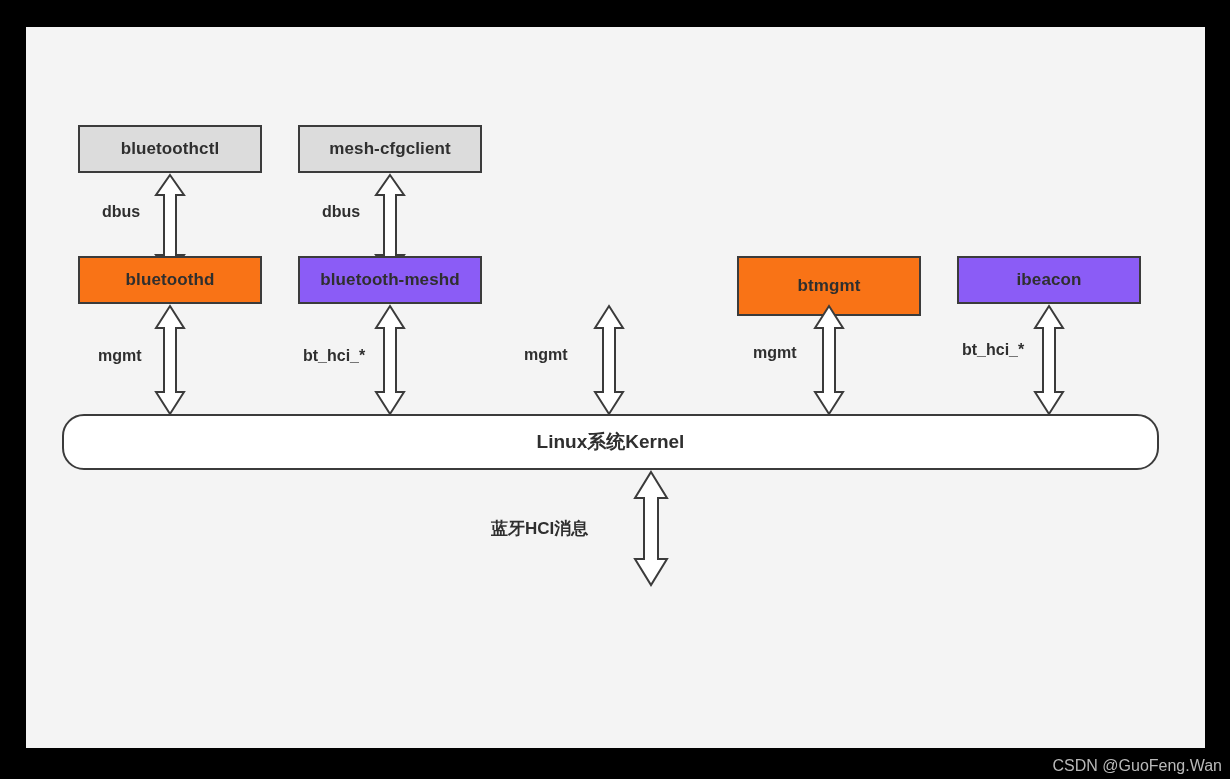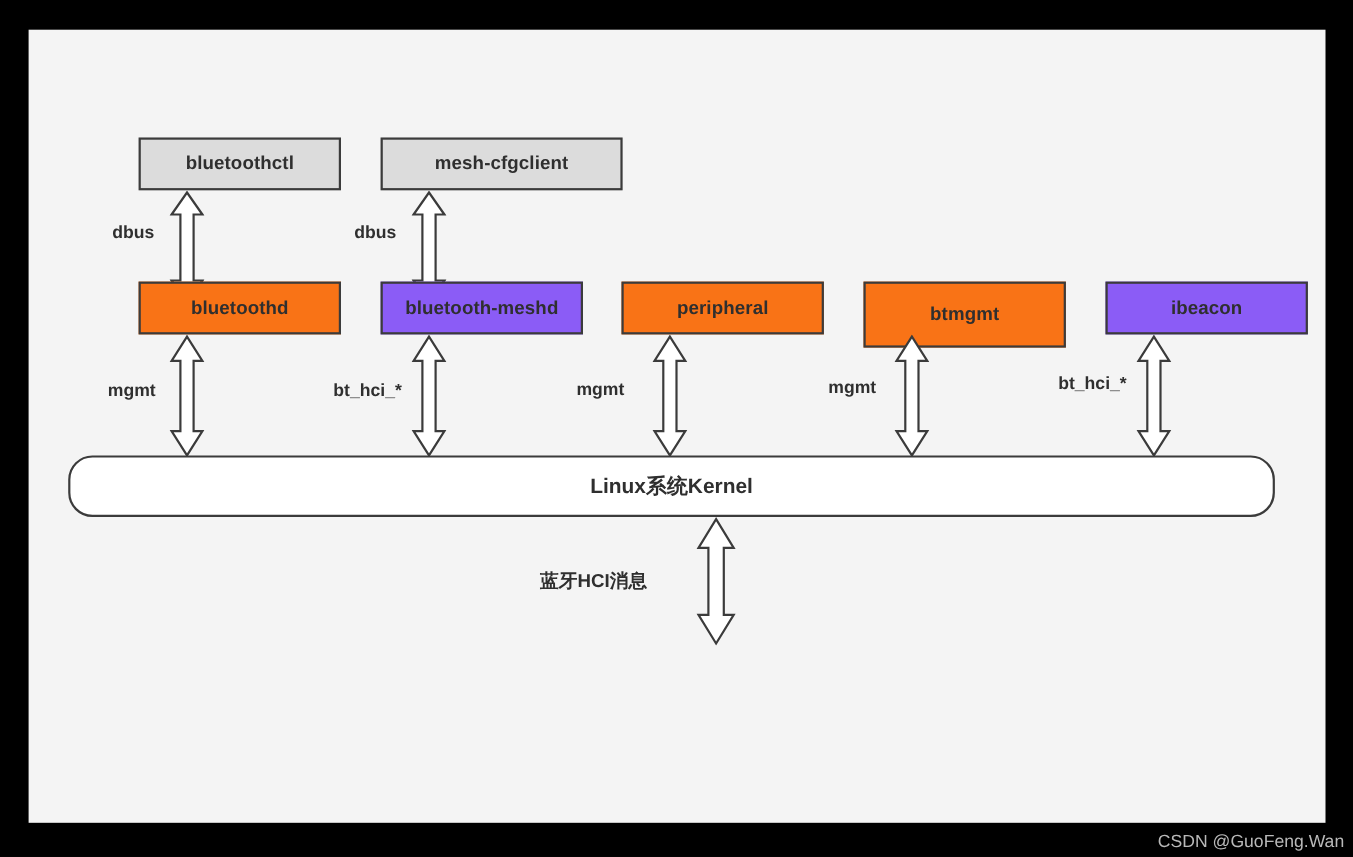--- a/index.html
+++ b/index.html
@@ -27,21 +27,20 @@
     position: absolute;
     box-sizing: border-box;
     border: 2px solid #3b3b3b;
     display: flex;
     align-items: center;
     justify-content: center;
     font-weight: bold;
     color: #2f2f2f;
     font-size: 17px;
     letter-spacing: 0.1px;
-    margin-left: 48px;
   }
   .box.gray   { background: #DCDCDC; }
   .box.cyan   { background: #f97316; }
   .box.orange { background: #8b5cf6; }
   .bar {
     position: absolute;
     box-sizing: border-box;
     border: 2px solid #3b3b3b;
     background: #FFFFFF;
     display: flex;
@@ -76,21 +75,21 @@
 </style>
 </head>
 <body>
 
 <div id="canvas">
 
   <div class="box gray" style="left:52px; top:98px; width:184px; height:48px;">
     <span>bluetoothctl</span>
   </div>
 
-  <div class="box gray" style="left:272px; top:98px; width:220px; height:48px;">
+  <div class="box gray" style="left:272px; top:98px; width:184px; height:48px;">
     <span>mesh-cfgclient</span>
   </div>
 
   <div class="arrow" style="left:128px; top:146px;">
     <svg width="32" height="104" viewBox="0 0 32 104">
       <polygon points="16,2 30,22 22,22 22,82 30,82 16,102 2,82 10,82 10,22 2,22" fill="#FFFFFF" stroke="#3b3b3b" stroke-width="2" stroke-linejoin="miter"></polygon>
     </svg>
   </div>
   <div class="alabel" style="left:76px; top:176px;">dbus</div>
 
@@ -102,23 +101,20 @@
   <div class="alabel" style="left:296px; top:176px;">dbus</div>
 
   <div class="box cyan" style="left:52px; top:229px; width:184px; height:48px;">
     <span>bluetoothd</span>
   </div>
 
   <div class="box orange" style="left:272px; top:229px; width:184px; height:48px;">
     <span>bluetooth-meshd</span>
   </div>
 
-  <div class="box cyan" style="left:491px; top:229px; width:184px; height:48px;">
-    <span>peripheral</span>
-  </div>
 
   <div class="box cyan" style="left:711px; top:229px; width:184px; height:60px;">
     <span>btmgmt</span>
   </div>
 
   <div class="box orange" style="left:931px; top:229px; width:184px; height:48px;">
     <span>ibeacon</span>
   </div>
 
   <div class="arrow" style="left:128px; top:277px;">

